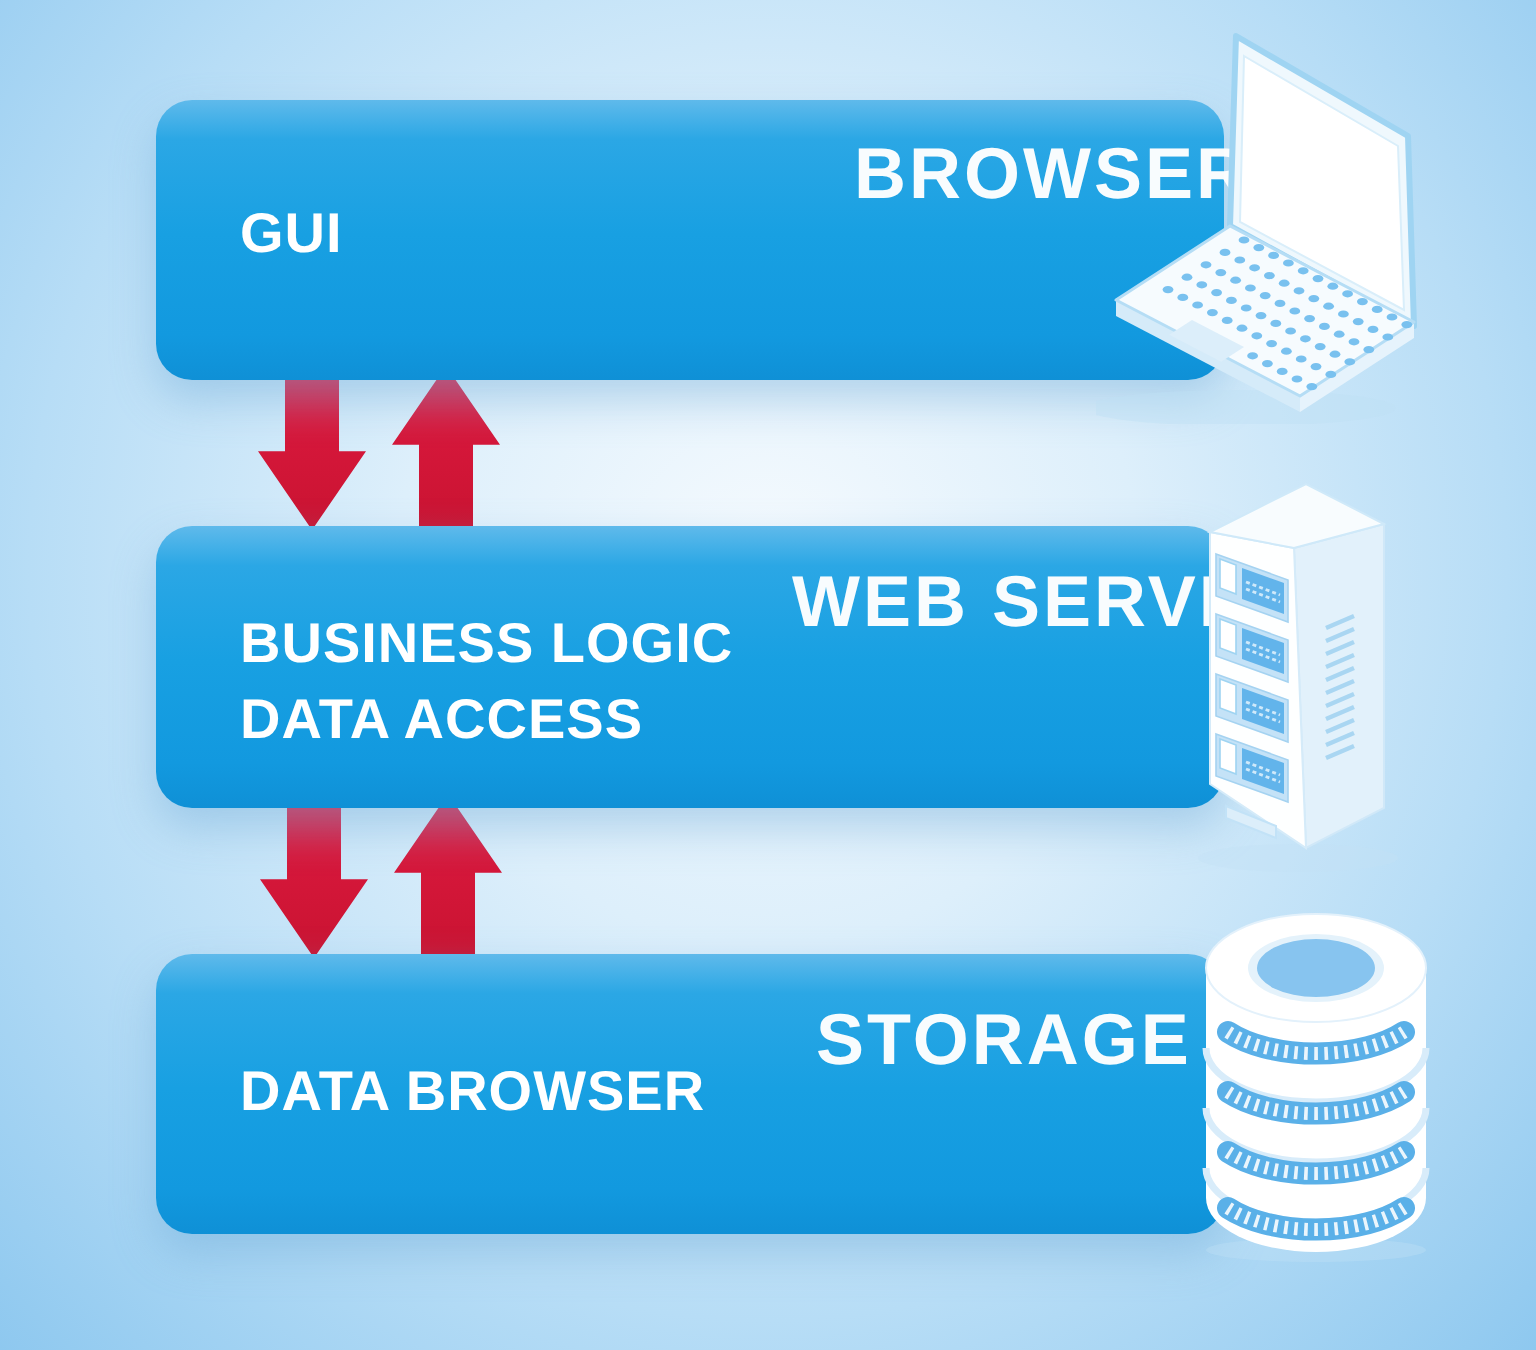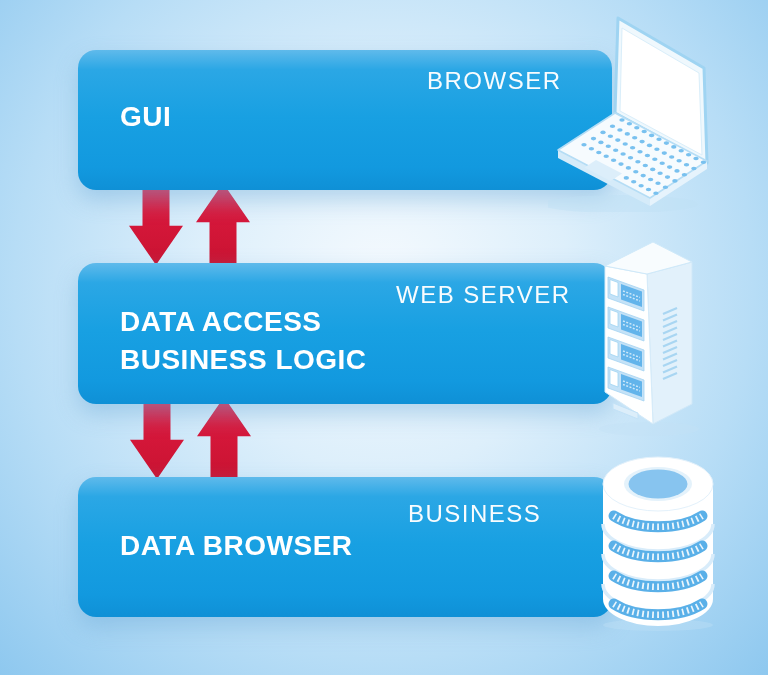--- a/index.html
+++ b/index.html
@@ -18,21 +18,21 @@
   #tier-logic        { top:263px; height:141px; }
   #tier-data         { top:477px; }
   .box-label {
     position:absolute; left:42px; color:#FFFFFF; font-weight:800;
     font-size:28px; letter-spacing:.5px; line-height:38px; white-space:nowrap;
   }
   #tier-presentation .box-label { top:48px;text-align:center; }
   #tier-logic .box-label        { top:40px; }
   #tier-data .box-label         { top:50px; }
   .side-title {
-    position:absolute; color:#FFFFFF; font-weight:400; font-size:24px;
+    position:absolute; color:#FFFFFF; font-weight:700; font-size:36px;
     letter-spacing:1.5px; line-height:1; white-space:nowrap; opacity:.97;
   }
   #tier-presentation .side-title { left:349px; top:19px; }
   #tier-logic .side-title        { left:318px; top:20px; }
   #tier-data .side-title         { left:330px; top:25px; }
 
   .arrow {
     position:absolute; width:54px; height:82px; z-index:1;
     background: linear-gradient(180deg, #E32348 0%, #D5173A 45%, #C91331 100%);
     filter: drop-shadow(0 2px 2px rgba(140,60,90,.25));
@@ -54,29 +54,29 @@
 
 <div class="canvas">
 
   <div class="tier" id="tier-presentation">
     <div class="box-label">GUI</div>
     <div class="side-title">BROWSER</div>
   </div>
 
   <div class="tier" id="tier-logic">
     <div class="box-label">
+      <div>BUSINESS LOGIC</div>
       <div>DATA ACCESS</div>
-      <div>BUSINESS LOGIC</div>
     </div>
     <div class="side-title">WEB SERVER</div>
   </div>
 
   <div class="tier" id="tier-data">
     <div class="box-label">DATA BROWSER</div>
-    <div class="side-title">BUSINESS</div>
+    <div class="side-title">STORAGE</div>
   </div>
 
   <div>
     <div class="arrow down" id="conn1-down"></div>
     <div class="arrow up" id="conn1-up"></div>
   </div>
   <div>
     <div class="arrow down" id="conn2-down"></div>
     <div class="arrow up" id="conn2-up"></div>
   </div>

